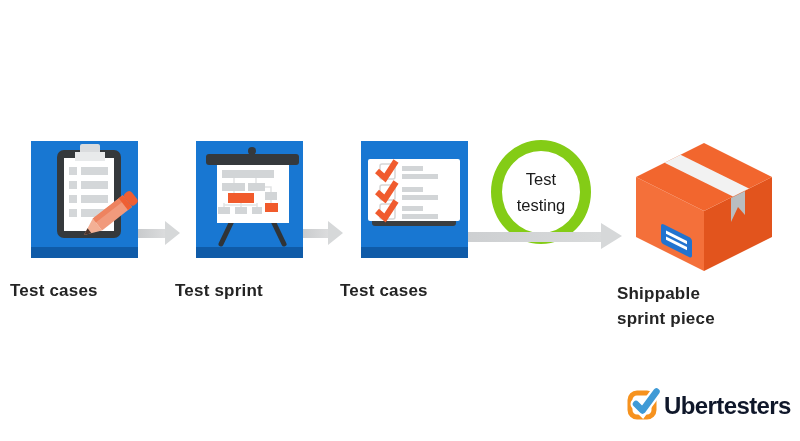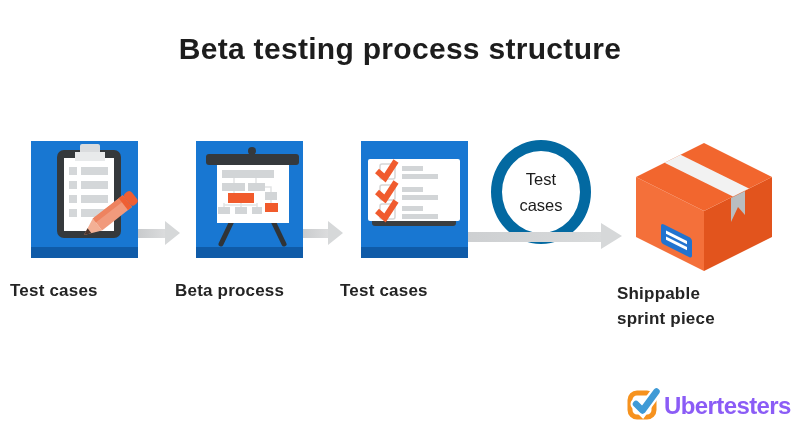--- a/index.html
+++ b/index.html
@@ -20,21 +20,21 @@
   .sarrow{position:absolute;top:221px;width:44px;height:24px;z-index:1;}
   .sarrow .shaft{position:absolute;left:0;top:8px;width:29px;height:9px;
                  background:linear-gradient(to right,#c7c9cb,#dbdcdd);}
   .sarrow .head{position:absolute;left:29px;top:0;width:0;height:0;
                 border-top:12px solid transparent;border-bottom:12px solid transparent;
                 border-left:15px solid #d6d8d9;}
   .a1{left:136px}.a2{left:299px}
 
   
   .ring{position:absolute;left:491px;top:140px;width:100px;height:104px;box-sizing:border-box;
-        border:11px solid #0369a1;border-radius:50%;z-index:2;
+        border:11px solid #84cc16;border-radius:50%;z-index:2;
         display:flex;align-items:center;justify-content:center;text-align:center;}
   .ring-text{font-size:16.5px;line-height:26px;font-weight:500;color:#1b1b1b;}
 
   
   .larrow{position:absolute;left:462px;top:223px;width:162px;height:27px;z-index:3;}
   .larrow .shaft{position:absolute;left:0;top:9px;width:139px;height:10px;
                  background:linear-gradient(to right,#cdcfd1,#d8dadb);}
   .larrow .head{position:absolute;left:139px;top:0;width:0;height:0;
                 border-top:13px solid transparent;border-bottom:13px solid transparent;
                 border-left:21px solid #d6d8d9;}
@@ -44,29 +44,28 @@
   
   .step-label{position:absolute;top:278px;font-size:17px;font-weight:600;color:#242424;
               text-align:left;line-height:25px;letter-spacing:.2px;}
   .l1{left:10px;width:150px;}
   .l2{left:175px;width:150px;}
   .l3{left:340px;width:150px;}
   .l4{left:617px;top:281px;width:170px;}
 
   
   .logo{position:absolute;left:626px;top:384px;display:flex;align-items:center;}
-  .logo-text{font-size:24px;font-weight:700;color:#8b5cf6;letter-spacing:-.6px;
+  .logo-text{font-size:24px;font-weight:700;color:#0f172a;letter-spacing:-.6px;
              margin-left:1px;margin-top:6px;}
 </style>
 </head>
 <body>
 
 <div class="canvas">
 
-  <h1 class="title">Beta testing process structure</h1>
 
   <div class="tile t1">
     <div class="tile-face"></div>
     <div class="tile-base"></div>
     <svg width="107" height="106" viewBox="0 0 107 106">
       <rect x="26" y="9" width="64" height="88" rx="7" fill="#35393c"></rect>
       <rect x="49" y="3" width="20" height="12" rx="2" fill="#dadcde"></rect>
       <rect x="33" y="17" width="50" height="73" fill="#ffffff"></rect>
       <rect x="44" y="11" width="30" height="9" fill="#e8eaeb"></rect>
       <g fill="#d4d7d9">
@@ -152,21 +151,21 @@
         <rect x="41" y="65" width="21" height="5" fill="#d2d5d7"></rect>
         <rect x="41" y="73" width="36" height="5" fill="#d2d5d7"></rect>
         <path d="M16 70 L24 77 L35 60" fill="none" stroke="#f05b2e" stroke-width="6"></path>
       </g>
     </svg>
   </div>
 
   <div class="ring">
     <div class="ring-text">
       <div>Test</div>
-      <div>cases</div>
+      <div>testing</div>
     </div>
   </div>
 
   <div class="larrow">
     <div class="shaft"></div>
     <div class="head"></div>
   </div>
 
   <svg class="boxicon" width="144" height="132" viewBox="0 0 144 132">
     <defs>
@@ -184,21 +183,21 @@
       <rect x="5" y="5" width="21" height="3.2" fill="#ffffff"></rect>
       <rect x="5" y="11" width="21" height="3.2" fill="#ffffff"></rect>
     </g>
   </svg>
 
   <div class="step-label l1">
     <div>Test cases</div>
     <div></div>
   </div>
   <div class="step-label l2">
-    <div>Beta process</div>
+    <div>Test sprint</div>
   </div>
   <div class="step-label l3">
     <div>Test cases</div>
   </div>
   <div class="step-label l4">
     <div>Shippable</div>
     <div>sprint piece</div>
   </div>
 
   <div class="logo">

